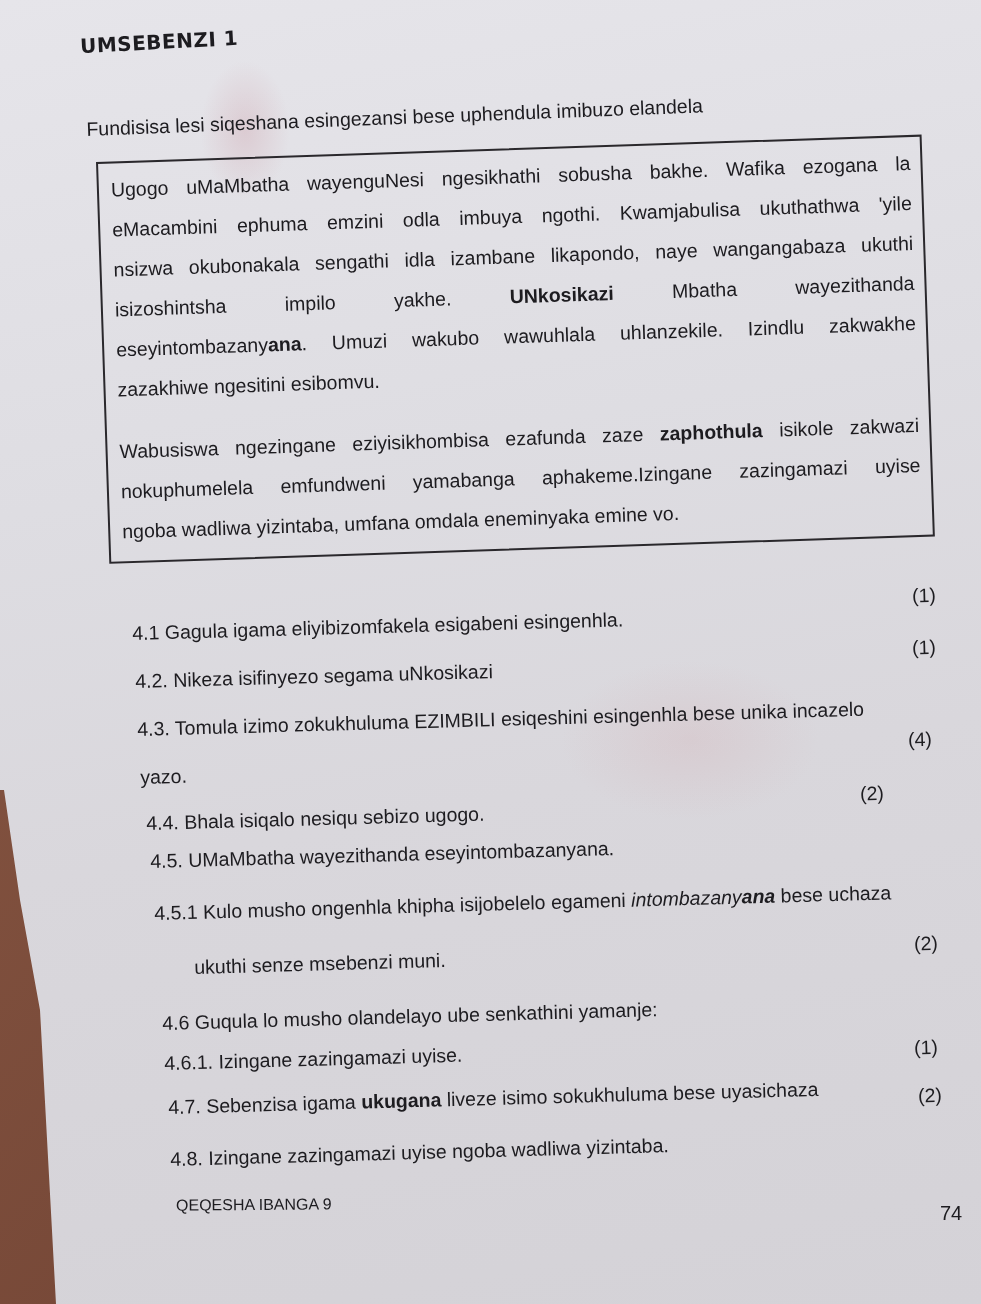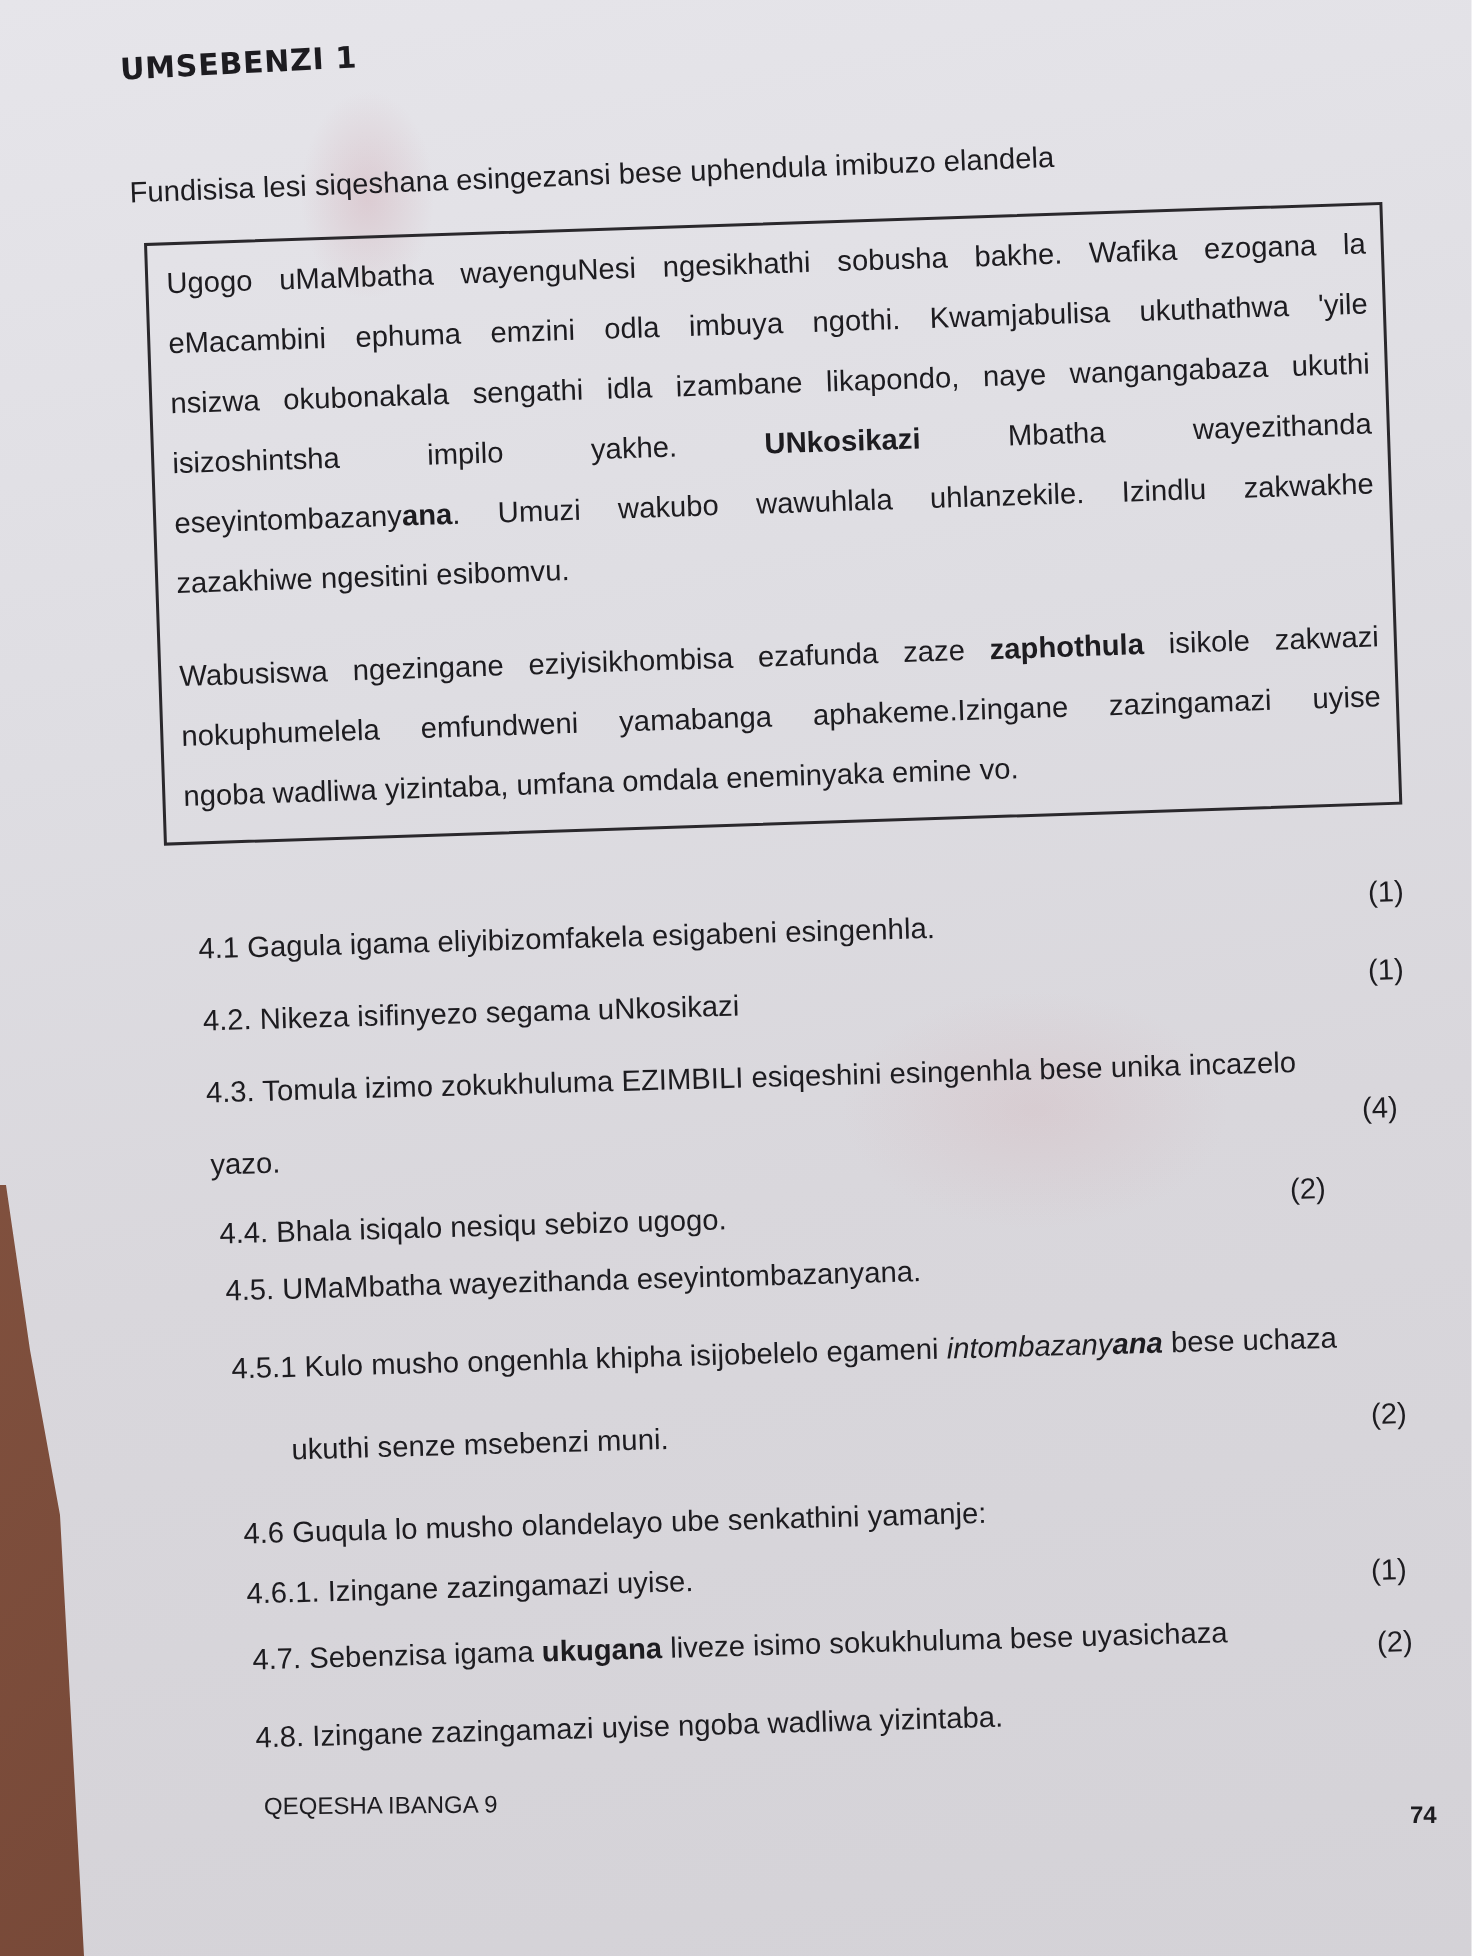--- a/index.html
+++ b/index.html
@@ -61,21 +61,21 @@
     }
     .mark {
       position: absolute; font-size: 19.5px; white-space: nowrap;
       transform: rotate(-1.5deg);
     }
     .footer-left {
       position: absolute; left: 176px; top: 1196px; font-size: 16px;
       transform: rotate(-0.5deg);
     }
     .footer-right {
-      position: absolute; left: 940px; top: 1202px; font-size: 16px; font-weight: bold;
+      position: absolute; left: 940px; top: 1202px; font-size: 20px;
     }
     b { font-weight: bold; }
     i { font-style: italic; }
   </style>
 </head>
 <body>
 
 <div class="fabric"></div>
 <div class="stain"></div>
 <div class="stain2"></div>

